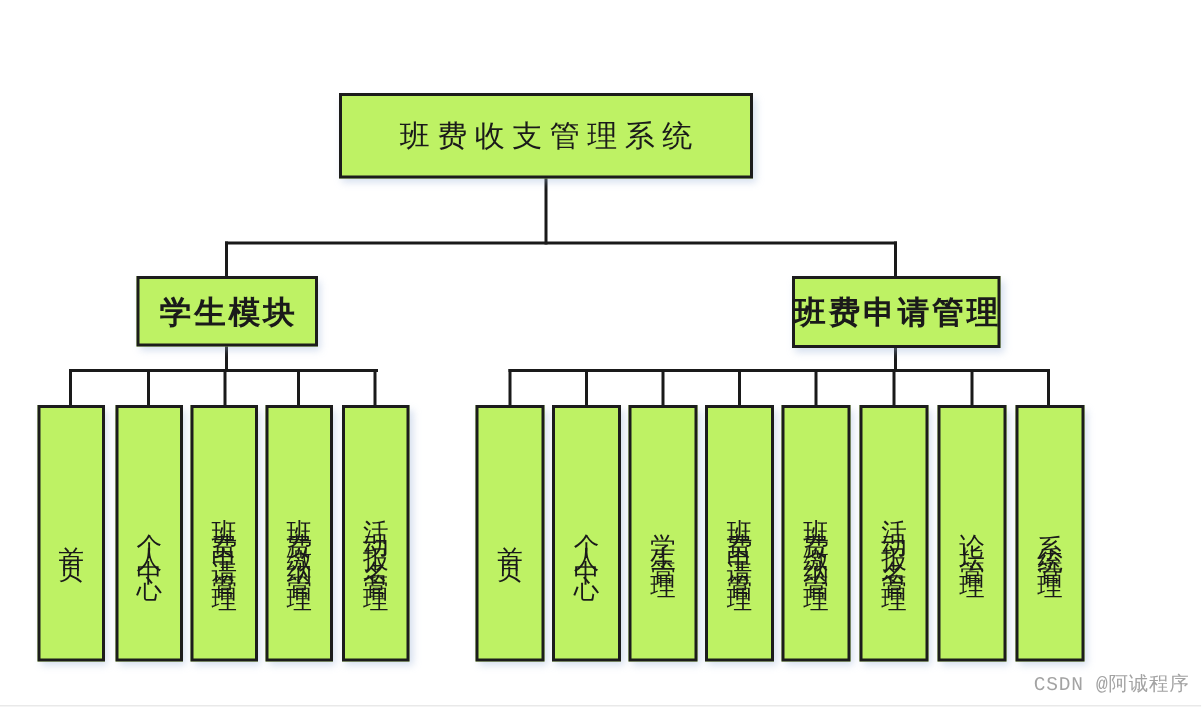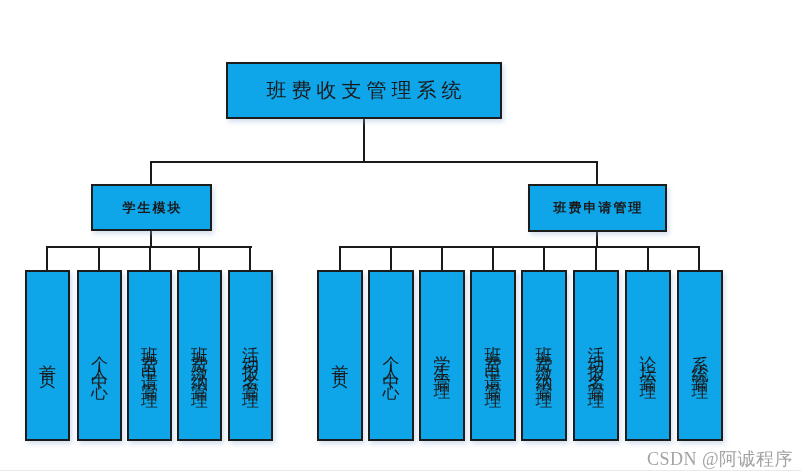--- a/index.html
+++ b/index.html
@@ -7,37 +7,37 @@
     position: relative;
     width: 801px;
     height: 474px;
     background: #ffffff;
     font-family: "Liberation Serif", serif;
     overflow: hidden;
   }
   .node {
     position: absolute;
     box-sizing: border-box;
-    background: #0ea5e9;
+    background: #bef264;
     border: 2px solid #1c1c1c;
     display: flex;
     align-items: center;
     justify-content: center;
     color: #1a1a1a;
     box-shadow: 2px 3px 5px rgba(150, 175, 215, 0.40);
   }
   .root-node {
     left: 226px; top: 62px; width: 276px; height: 57px;
     font-size: 20px; letter-spacing: 5px;
   }
   .root-node .hlabel { margin-right: -5px; white-space: nowrap; }
   .module-node {
     font-family: "Liberation Sans", sans-serif;
     font-weight: bold;
-    font-size: 13px; letter-spacing: 2px;
+    font-size: 21px; letter-spacing: 2px;
     top: 184px; height: 47px;
   }
   .module-node .hlabel { margin-right: -2px; white-space: nowrap; }
   .module-student { left: 91px;  width: 121px; }
   .module-admin   { left: 528px; width: 139px; height: 48px; }
   .leaf {
     top: 270px; height: 171px;
   }
   .vlabel {
     writing-mode: vertical-rl;
@@ -48,22 +48,22 @@
     white-space: nowrap;
   }
   .line {
     position: absolute;
     background: #1a1a1a;
   }
   .watermark {
     position: absolute;
     top: 447px;
     right: 8px;
-    font-family: Liberation Serif, serif;
-    font-size: 18px;
+    font-family: Liberation Mono, monospace;
+    font-size: 13px;
     letter-spacing: 0.5px;
     color: #a3a3a3;
   }
   .bottom-divider {
     position: absolute;
     left: 0; top: 470px;
     width: 801px; height: 1px;
     background: #e9e9e9;
   }
 </style>

